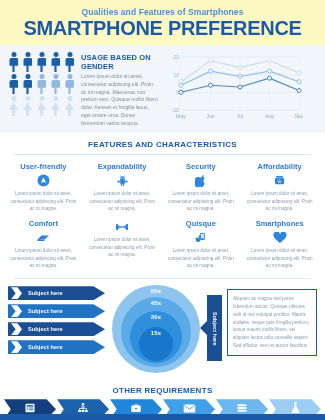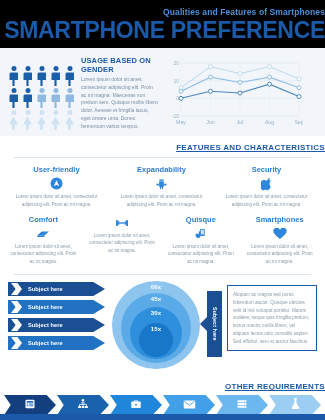--- a/index.html
+++ b/index.html
@@ -7,40 +7,39 @@
     width: 325px; height: 420px;
     background: #ffffff;
     font-family: "Liberation Sans", sans-serif;
     overflow: hidden;
     position: relative;
   }
   .page { width: 325px; height: 420px; position: relative; background:#fff; }
 
   
   .header {
-    background: #000000;
+    background: #fef9c3;
     padding: 7px 0 6px 0;
-    text-align: right;
+    text-align: center;
   }
   .header-sub {
     font-size: 8.5px; font-weight: bold; color: #4a90d9;
     letter-spacing: .1px;
   }
   .header-title {
-    font-size: 23px; font-weight: bold; color: #1b5aa8;
+    font-size: 20px; font-weight: bold; color: #1b5aa8;
     letter-spacing: -.3px; line-height: 1.05; margin-top: 1px;
   }
 
   
   .band {
     background: #f2f6fa;
     display: flex;
     padding: 5px 15px 6px 8px;
     gap: 6px;
-    align-items: flex-end;
   }
   .people { display: flex; flex-direction: column; gap: 2px; padding-top:2px; }
   .prow { display: flex; gap: 3px; }
   .fig { width: 11px; height: 20px; position: relative; }
   .fig .head {
     position: absolute; left: 50%; transform: translateX(-50%);
     top: 0; width: 5px; height: 5px; border-radius: 50%;
   }
   .fig .body {
     position: absolute; left: 50%; transform: translateX(-50%);
@@ -65,24 +64,23 @@
     letter-spacing: .1px; margin-bottom: 2px;
   }
   .gender-body { font-size: 5px; line-height: 1.55; color: #7a8fa3; }
 
   
   .chartbox { flex: 1; padding-top: 2px; }
   .chart-svg { display: block; }
 
   
   .sec-title {
-    text-align: right; font-size: 8px; font-weight: bold;
+    text-align: center; font-size: 8px; font-weight: bold;
     color: #1b5aa8; letter-spacing: .3px;
     padding: 7px 0 2px 0;
-    text-decoration: underline;
   }
   .divider { height: 1px; background: #dde7f0; margin: 3px 14px 0 14px; }
 
   
   .features { padding: 4px 6px 2px 4px; }
   .frow { display: flex; }
   .fcell { flex: 1; text-align: center; padding: 3px 4px 4px 4px; }
   .fname { font-size: 7.5px; font-weight: bold; color: #2e7dd1; margin-bottom: 2px; }
   .ficon { height: 15px; display: flex; align-items: center; justify-content: center; margin-bottom: 2px; }
   .fdesc { font-size: 4.6px; line-height: 1.6; color: #8a9cad; }
@@ -315,20 +313,32 @@
         <div class="fcell">
           <div class="fname">Security</div>
           <div class="ficon">
             <svg width="12" height="14" viewBox="0 0 24 28">
               <path d="M16.5 5.5c1.2-1.5 1-3.5 1-3.5s-2 .2-3.2 1.7c-1.1 1.4-1 3.3-1 3.3s2-.1 3.2-1.5z" fill="#2e87dd"></path>
               <path d="M19.5 19.5c-.6 1.4-.9 2-1.7 3.2-1.1 1.7-2.6 3.8-4.5 3.8-1.7 0-2.1-1.1-4.4-1.1-2.3 0-2.8 1.1-4.4 1.1-1.9 0-3.4-1.9-4.5-3.6C-2 18-2.3 11.6.6 8.4c1.5-1.7 3.4-2.6 5.2-2.6 2 0 3.2 1.1 4.8 1.1 1.6 0 2.5-1.1 4.8-1.1 1.6 0 3.3.9 4.5 2.4-4 2.2-3.3 7.9-.4 11.3z" fill="#2e87dd"></path>
             </svg>
           </div>
           <div class="fdesc">Lorem ipsum dolor sit amet, consectetur adipiscing elit. Proin ac mi magna.</div>
         </div>
+        <div class="fcell">
+          <div class="fname">Affordability</div>
+          <div class="ficon">
+            <svg width="13" height="13" viewBox="0 0 24 24">
+              <rect x="3.5" y="7" width="17" height="12" rx="3" fill="#2e87dd"></rect>
+              <rect x="5.5" y="3.6" width="13" height="3" rx="1.2" fill="#2e87dd"></rect>
+              <rect x="10.3" y="9.6" width="3.4" height="1.2" rx=".6" fill="#fff"></rect>
+              <path d="M9 13.4h6M10 15.4h4" stroke="#fff" stroke-width="1.1" stroke-linecap="round"></path>
+            </svg>
+          </div>
+          <div class="fdesc">Lorem ipsum dolor sit amet, consectetur adipiscing elit. Proin ac mi magna.</div>
+        </div>
       </div>
       <div class="frow">
         <div class="fcell">
           <div class="fname">Comfort</div>
           <div class="ficon">
             <svg width="14" height="10" viewBox="0 0 28 16">
               <path d="M3 11 L12 3 L26 3 L17 11 Z" fill="#2e87dd"></path>
               <path d="M3 11 L12 3 L12 6 L3 14 Z" fill="#1b5aa8" opacity=".55"></path>
               <path d="M3 14 L17 14 L17 11 L3 11 Z" fill="#2e87dd"></path>
             </svg>

